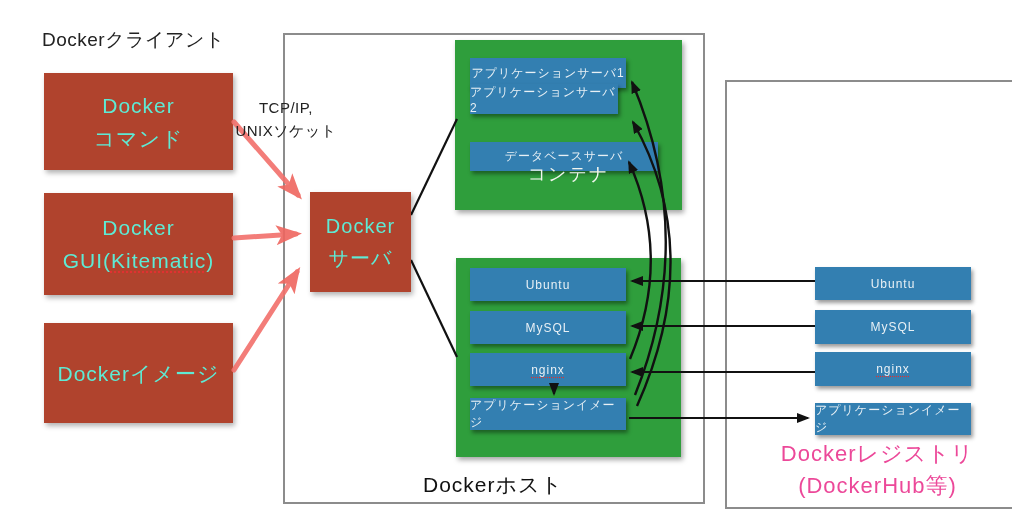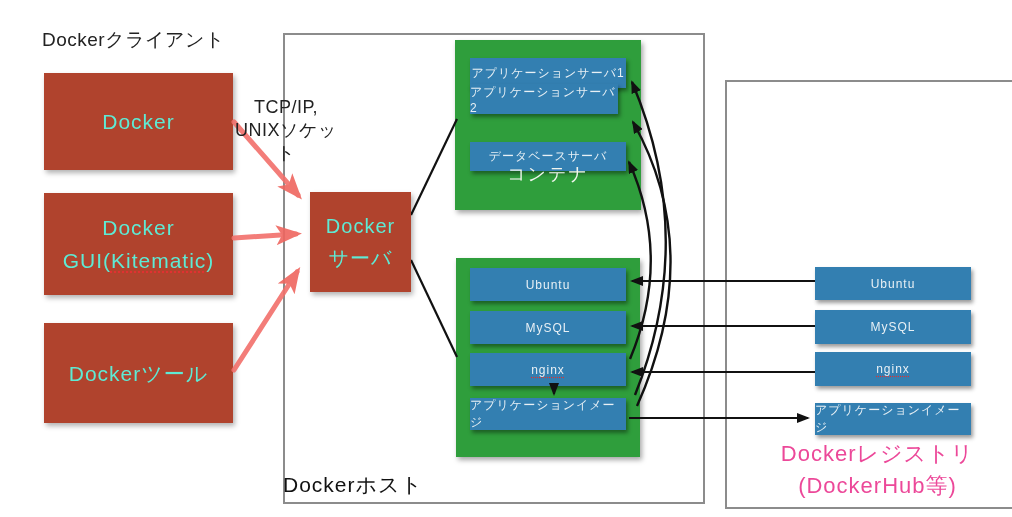--- a/index.html
+++ b/index.html
@@ -11,84 +11,86 @@
   .title-text{font-size:19px;color:#222;letter-spacing:0.5px;}
   
   .rbox{
     background:var(--box_red);color:#5eead4;text-align:center;
     display:flex;flex-direction:column;justify-content:center;align-items:center;
     box-shadow:2px 3px 5px rgba(0,0,0,0.30);
     font-size:21px;line-height:33px;letter-spacing:1px;
   }
   
   .frame{border:2px solid var(--border_gray);background:transparent;}
-  .frame-label{font-size:21px;color:#111;letter-spacing:1px;}
+  .frame-label{font-size:21px;color:#111;text-align:center;letter-spacing:1px;}
   
   .gbox{
     background:var(--box_green);
     box-shadow:2px 3px 5px rgba(0,0,0,0.35);
+    padding-left:41px;
   }
   .gbox-label{
     position:absolute;left:0;right:0;text-align:center;color:#f2f6ef;
     font-size:18px;letter-spacing:2px;
   }
   
   .bbox{
     position:absolute;background:var(--box_blue);color:#e8f0f5;
     display:flex;align-items:center;justify-content:center;
     font-size:12px;letter-spacing:1px;
     box-shadow:2px 3px 4px rgba(0,0,0,0.40);
   }
   .u-red{
     text-decoration:underline;text-decoration-style:dotted;
     text-decoration-color:var(--underline_red);text-underline-offset:3px;
   }
   .conn-label{
-    font-size:18px;line-height:23px;text-align:center;color:#222;letter-spacing:0.5px;
+    font-size:15px;line-height:23px;text-align:center;color:#222;letter-spacing:0.5px;
   }
   .registry-title{font-size:22px;line-height:32px;color:#ec4899;text-align:center;letter-spacing:1px;}
   svg.overlay{position:absolute;left:0;top:0;pointer-events:none;}
 </style>
 </head>
 <body>
 
 <div class="canvas">
 
   <div class="abs title-text" style="left:14px;top:27px;">Dockerクライアント</div>
 
   <div class="abs rbox" style="left:16px;top:73px;width:189px;height:97px;">
     <div>Docker</div>
+    <div>コマンド</div>
   </div>
 
   <div class="abs rbox" style="left:16px;top:193px;width:189px;height:102px;">
     <div>Docker</div>
     <div><span>GUI(</span><span class="u-red">Kitematic</span><span>)</span></div>
   </div>
 
   <div class="abs rbox" style="left:16px;top:323px;width:189px;height:100px;">
-    <div>Dockerツール</div>
+    <div>Dockerイメージ</div>
   </div>
 
   <div class="abs frame" style="left:255px;top:33px;width:418px;height:467px;"></div>
   <div class="abs frame-label" style="left:255px;top:471px;width:420px;">Dockerホスト</div>
 
   <div class="abs conn-label" style="left:198px;top:96px;width:120px;z-index:3;">
     <div>TCP/IP,</div>
     <div>UNIXソケット</div>
   </div>
 
   <div class="abs rbox" style="left:282px;top:192px;width:101px;height:100px;font-size:20px;line-height:32px;z-index:2;">
     <div>Docker</div>
     <div>サーバ</div>
   </div>
 
   <div class="abs gbox" style="left:427px;top:40px;width:186px;height:170px;">
     <div class="bbox" style="left:15px;top:18px;width:156px;height:30px;">アプリケーションサーバ1</div>
     <div class="bbox" style="left:15px;top:44px;width:148px;height:30px;">アプリケーションサーバ2</div>
-    <div class="bbox" style="left:15px;top:102px;width:156px;height:29px;">データベースサーバ</div>
+    <div class="bbox" style="left:15px;top:102px;width:188px;height:29px;">データベースサーバ</div>
     <div class="gbox-label" style="bottom:24px;">コンテナ</div>
   </div>
 
   <div class="abs gbox" style="left:428px;top:258px;width:184px;height:199px;">
     <div class="bbox" style="left:14px;top:10px;width:156px;height:33px;">Ubuntu</div>
     <div class="bbox" style="left:14px;top:53px;width:156px;height:33px;">MySQL</div>
     <div class="bbox" style="left:14px;top:95px;width:156px;height:33px;">
         <span class="u-red">nginx</span>
       </div>
     <div class="bbox" style="left:14px;top:140px;width:156px;height:32px;">アプリケーションイメージ</div>

